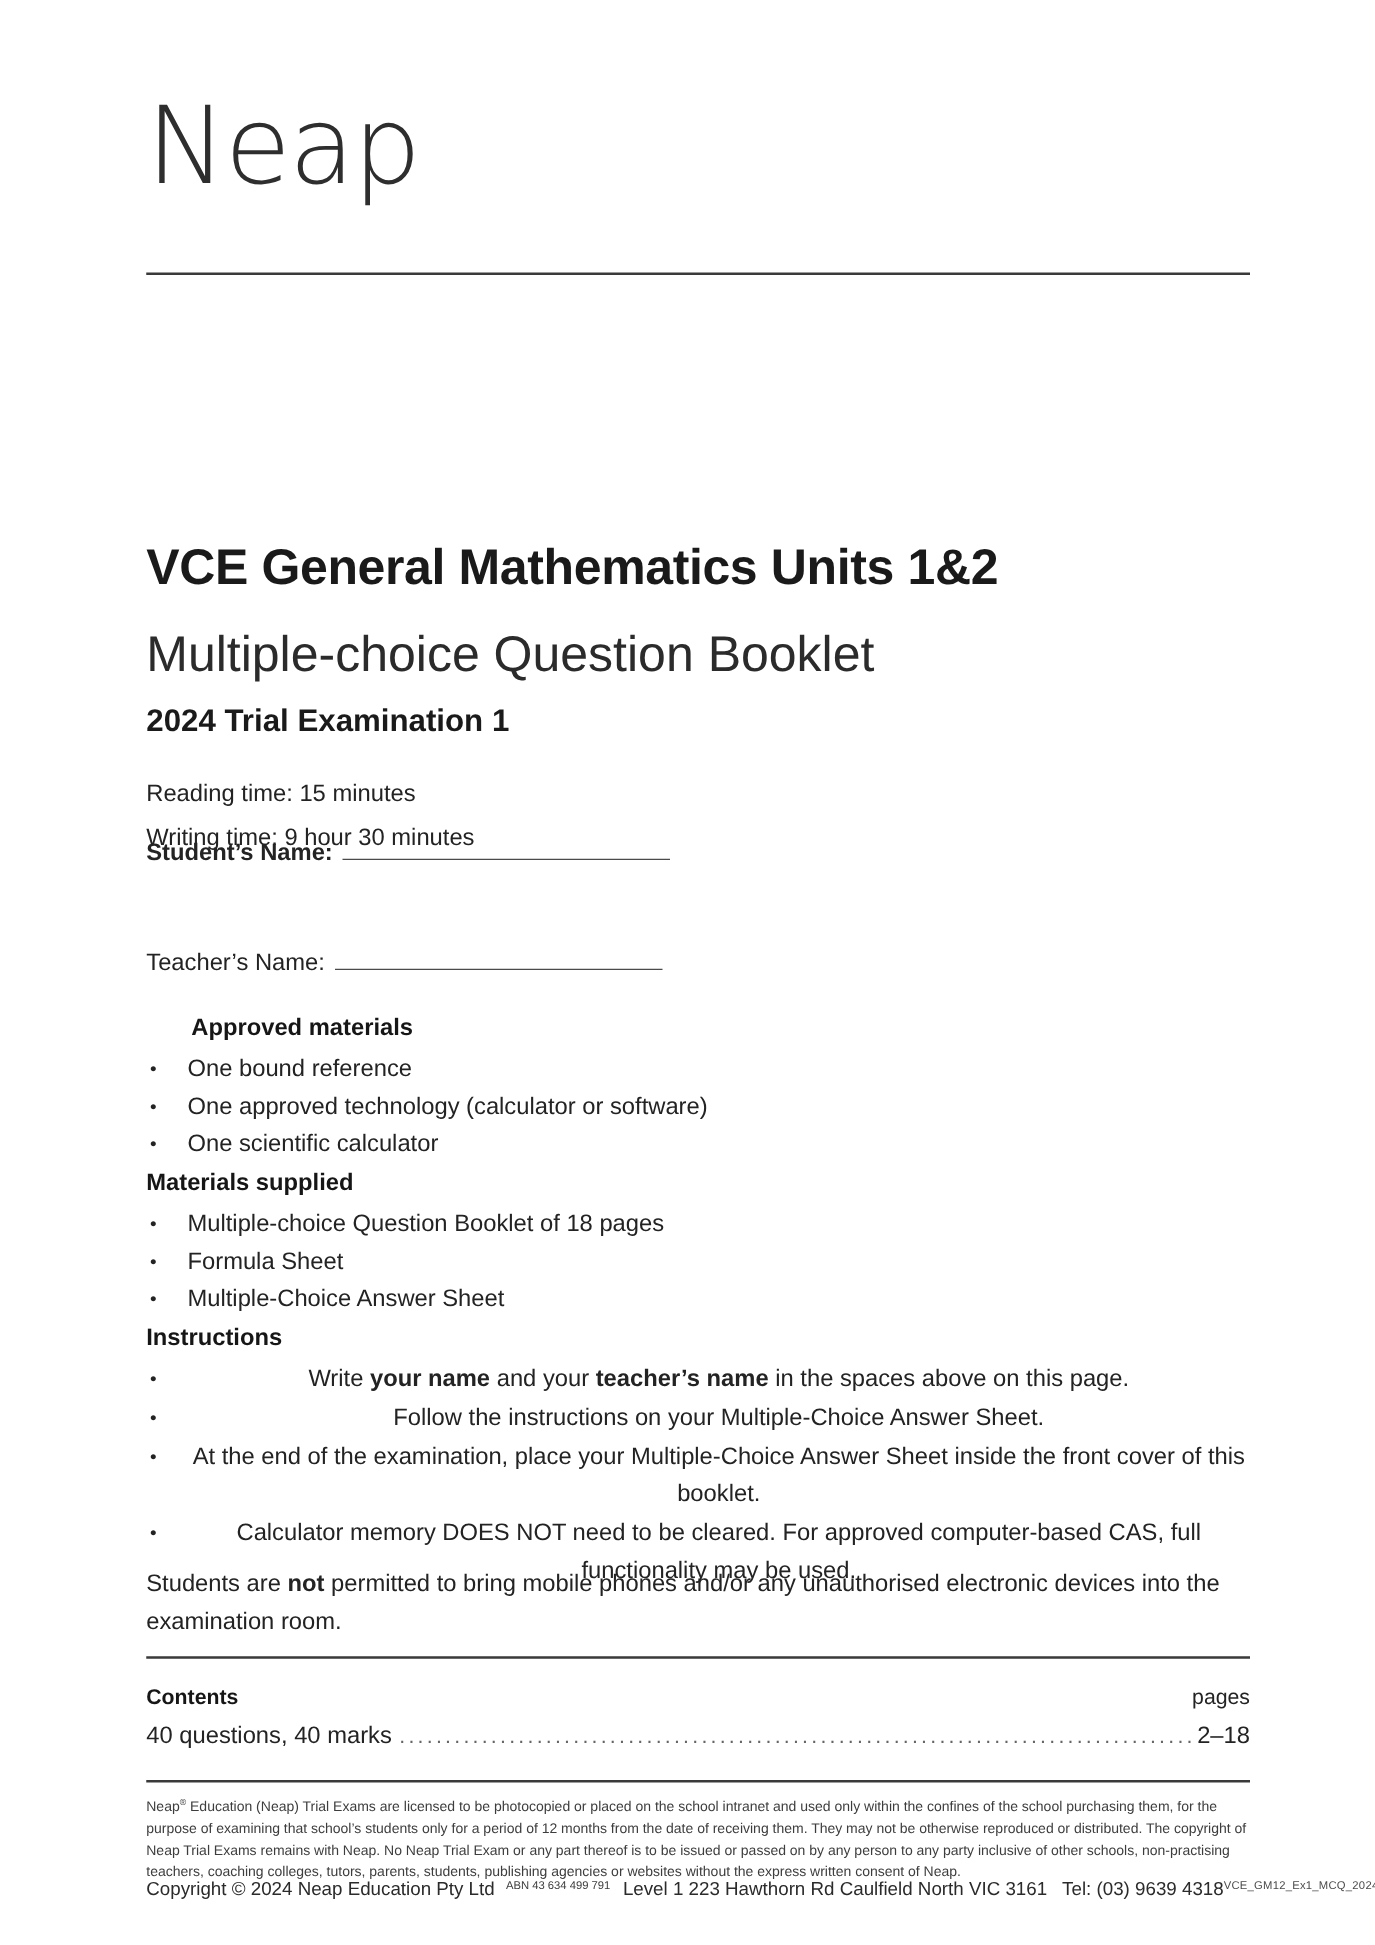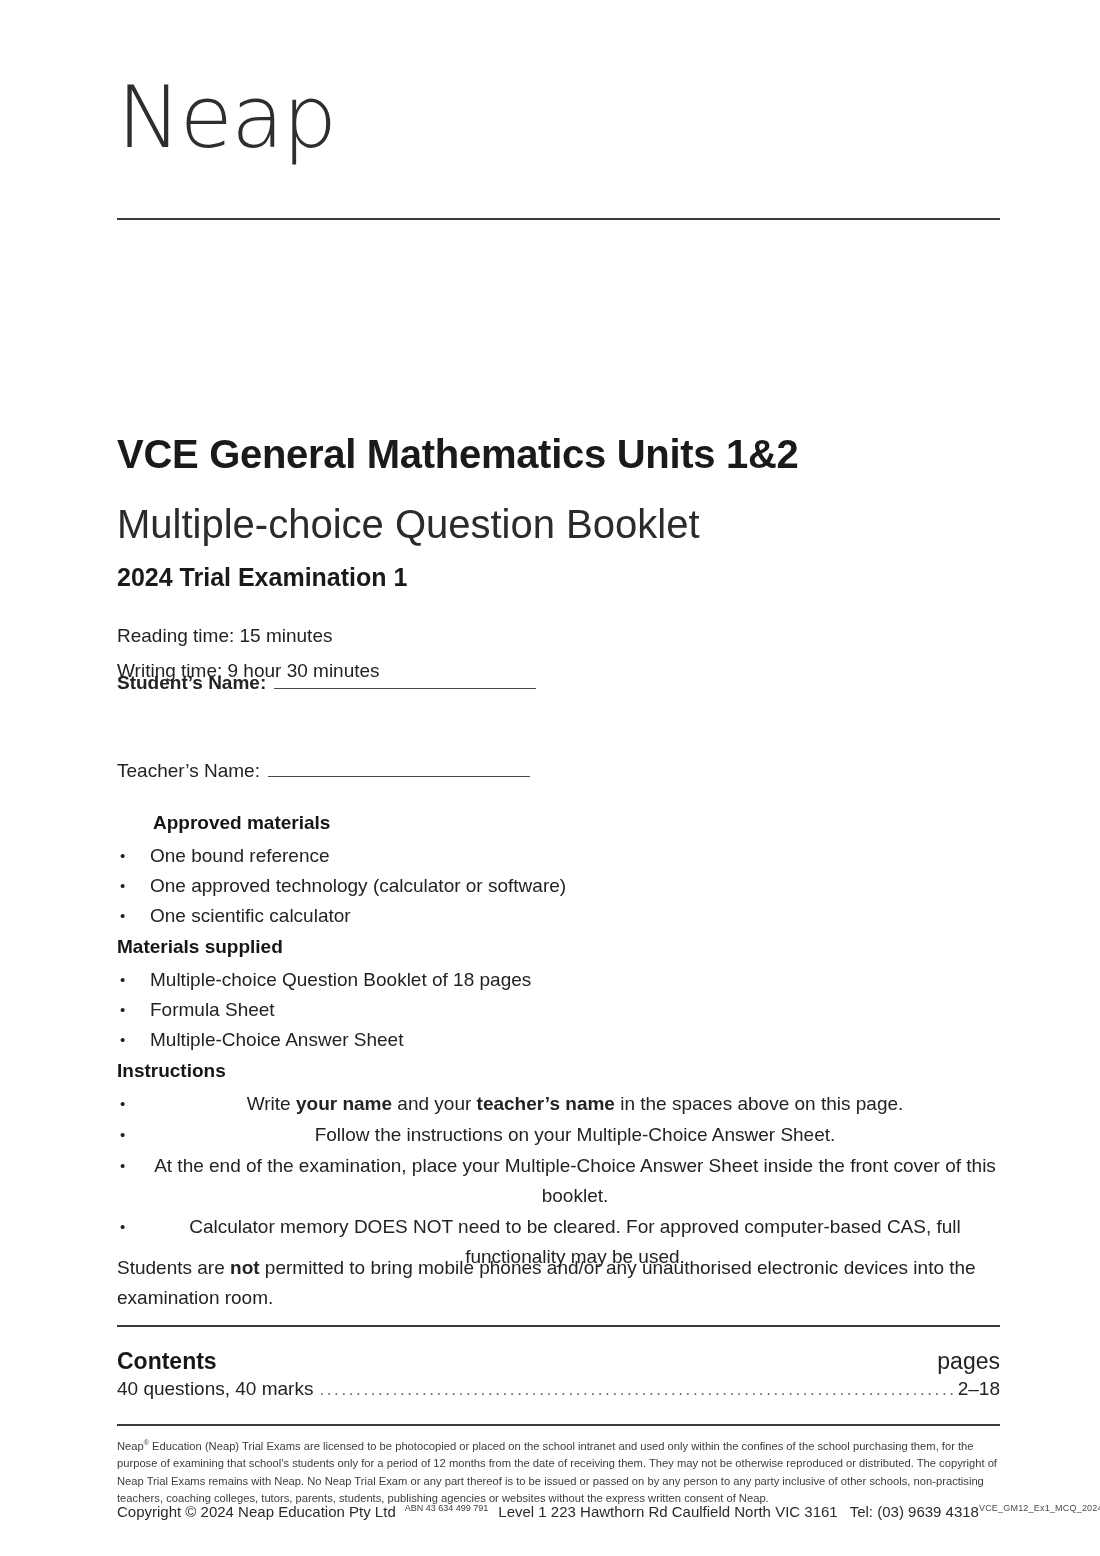--- a/index.html
+++ b/index.html
@@ -157,21 +157,21 @@
 
   
   .contents-head {
     position: absolute;
     left: 117px;
     top: 1348px;
     width: 883px;
     display: flex;
     justify-content: space-between;
     align-items: baseline;
-    font-size: 23px;
+    font-size: 17px;
   }
   .contents-head .c-left  { font-weight: bold; color: #161616; }
   .contents-head .c-right { font-weight: normal; color: #232323; }
 
   .contents-row {
     position: absolute;
     left: 117px;
     top: 1378px;
     width: 883px;
     display: flex;

